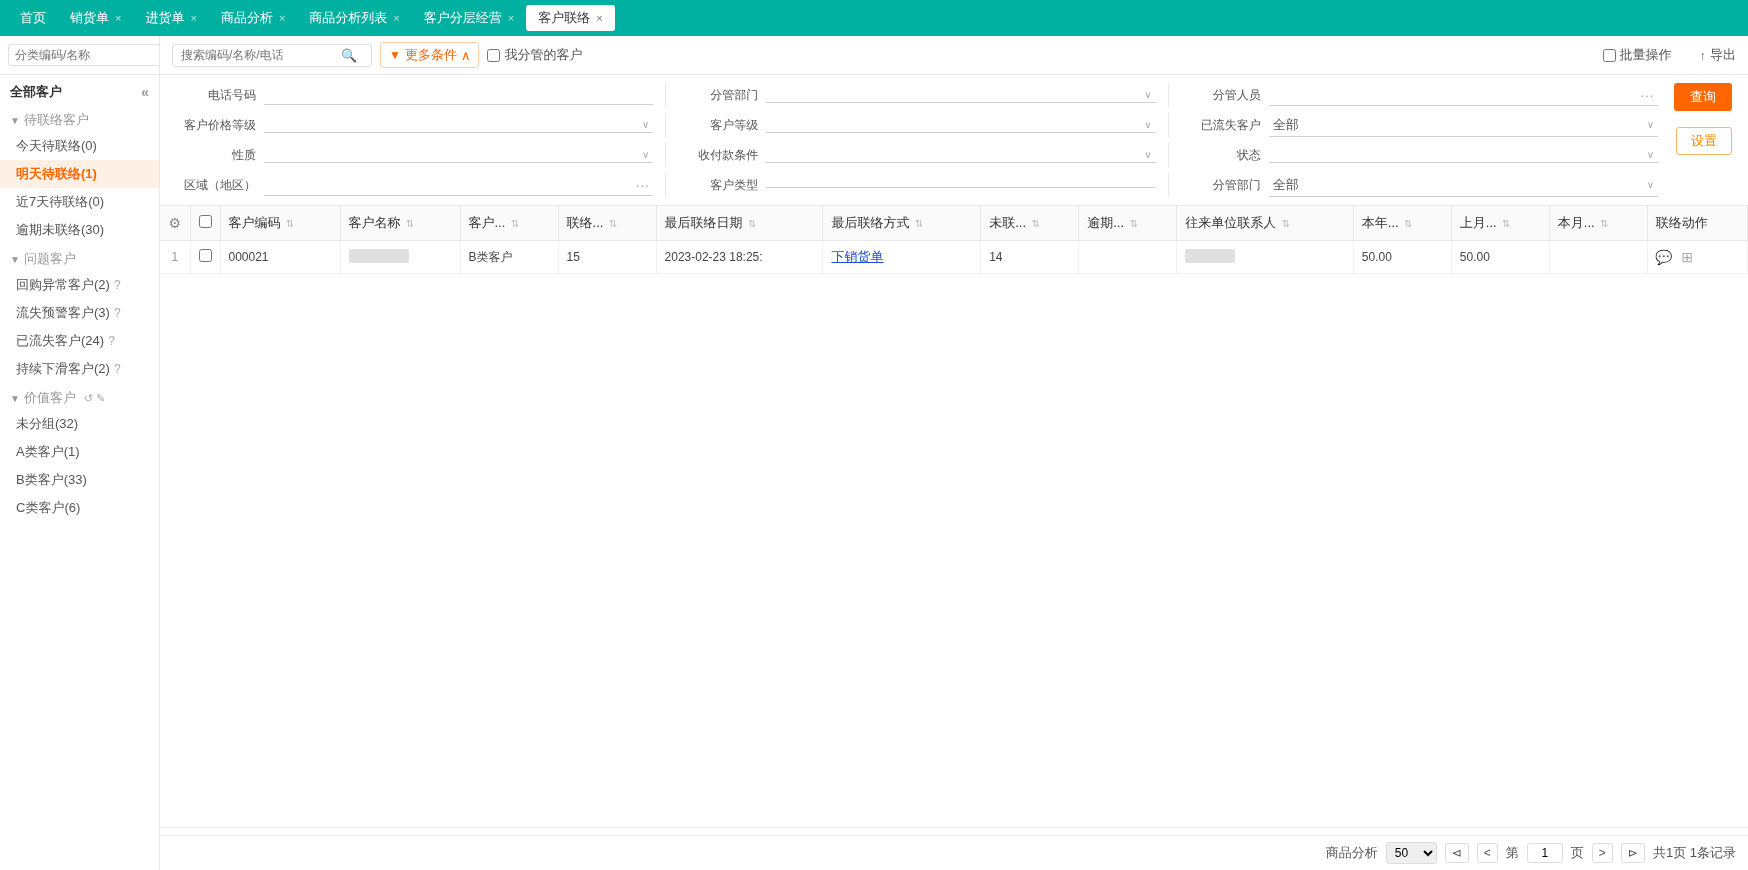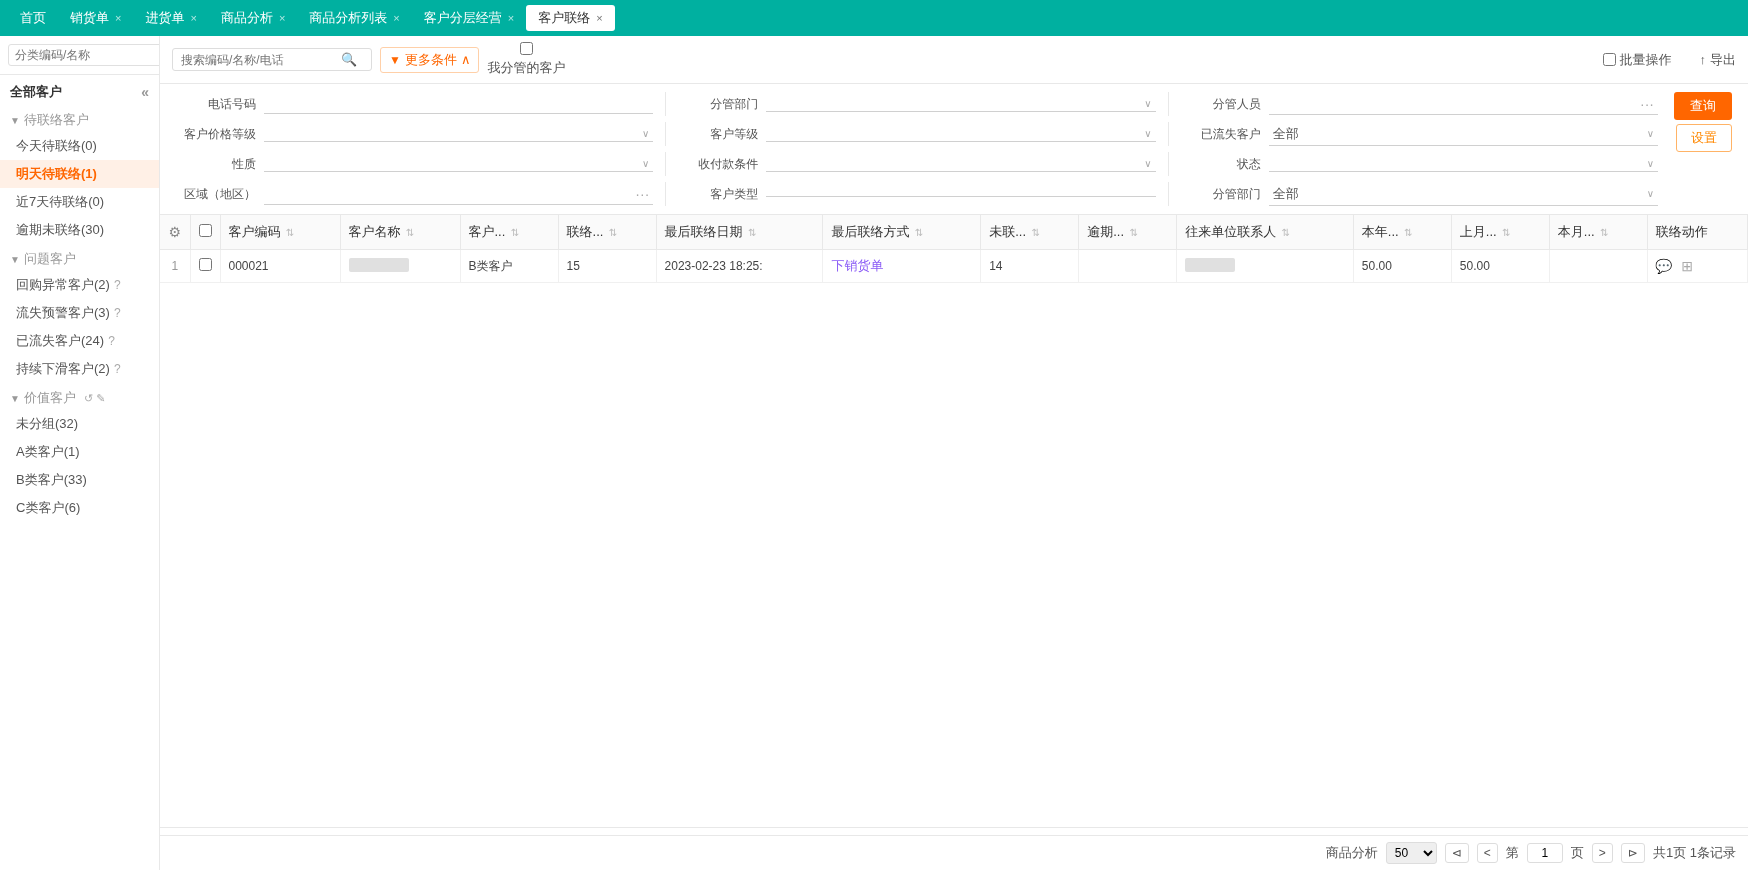--- a/index.html
+++ b/index.html
@@ -149,21 +149,20 @@
       border-radius: 3px;
       background: #fff;
     }
     .filter-btn .funnel { font-size: 12px; }
     .my-customers {
       display: flex;
       align-items: center;
       gap: 4px;
       color: #555;
       font-size: 12px;
-      flex-direction: column;
     }
     .my-customers input[type=checkbox] { cursor: pointer; }
     .toolbar-right {
       margin-left: auto;
       display: flex;
       align-items: center;
       gap: 28px;
     }
     .batch-op {
       display: flex;
@@ -248,21 +247,21 @@
       color: #ff8800;
       border: 1px solid #ffb366;
       border-radius: 3px;
       padding: 4px 14px;
       cursor: pointer;
       font-size: 13px;
     }
     .action-btns {
       display: flex;
       flex-direction: column;
-      gap: 4px;
+      gap: 16px;
       align-items: flex-end;
       margin-left: 16px;
     }
 
     
     .table-area {
       flex: 1;
       overflow: auto;
       background: #fff;
     }
@@ -291,21 +290,21 @@
     tbody td {
       padding: 7px 8px;
       font-size: 12px;
       color: #444;
       border-right: 1px solid #f0f0f0;
       white-space: nowrap;
     }
     tbody td.center { text-align: center; }
     .sort-icon { color: #bbb; font-size: 10px; margin-left: 2px; }
     .col-settings { color: #888; font-size: 14px; cursor: pointer; }
-    .link-text { color: #8b5cf6; cursor: pointer; }
+    .link-text { color: #1d4ed8; text-decoration: underline; cursor: pointer; }
     .action-icons { display: flex; gap: 8px; }
     .action-icon { color: #aaa; font-size: 14px; cursor: pointer; }
 
     
     .pagination-bar {
       background: #fff;
       border-top: 1px solid #e8e8e8;
       padding: 6px 12px;
       display: flex;
       align-items: center;

